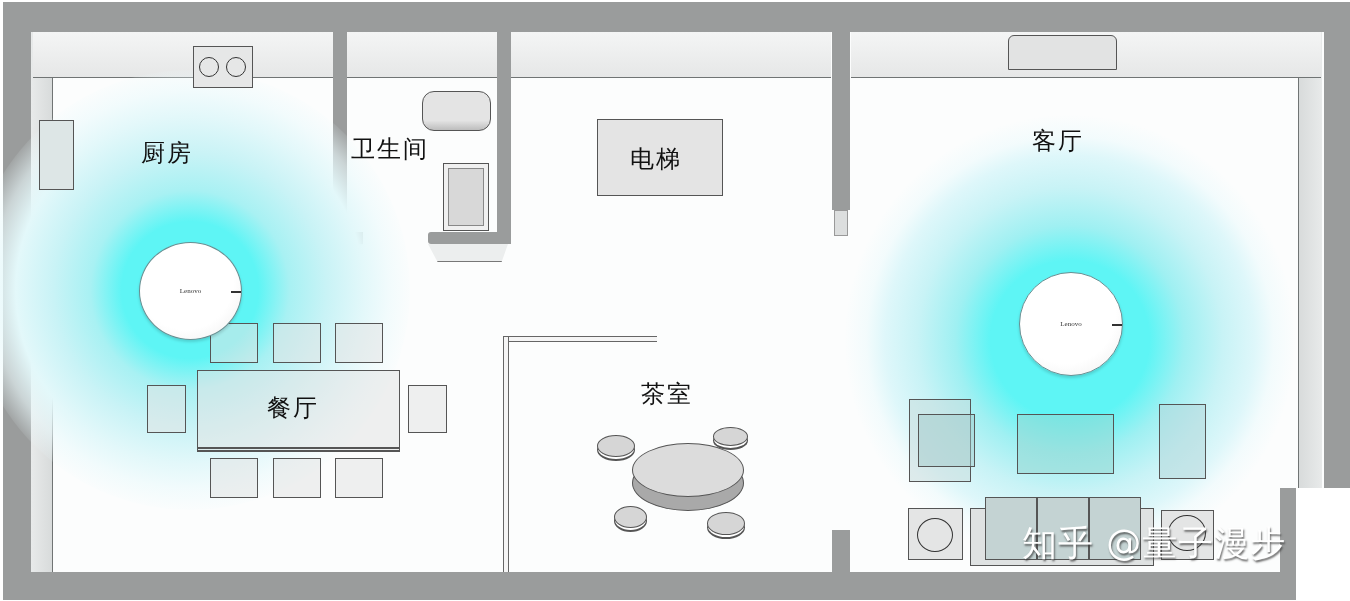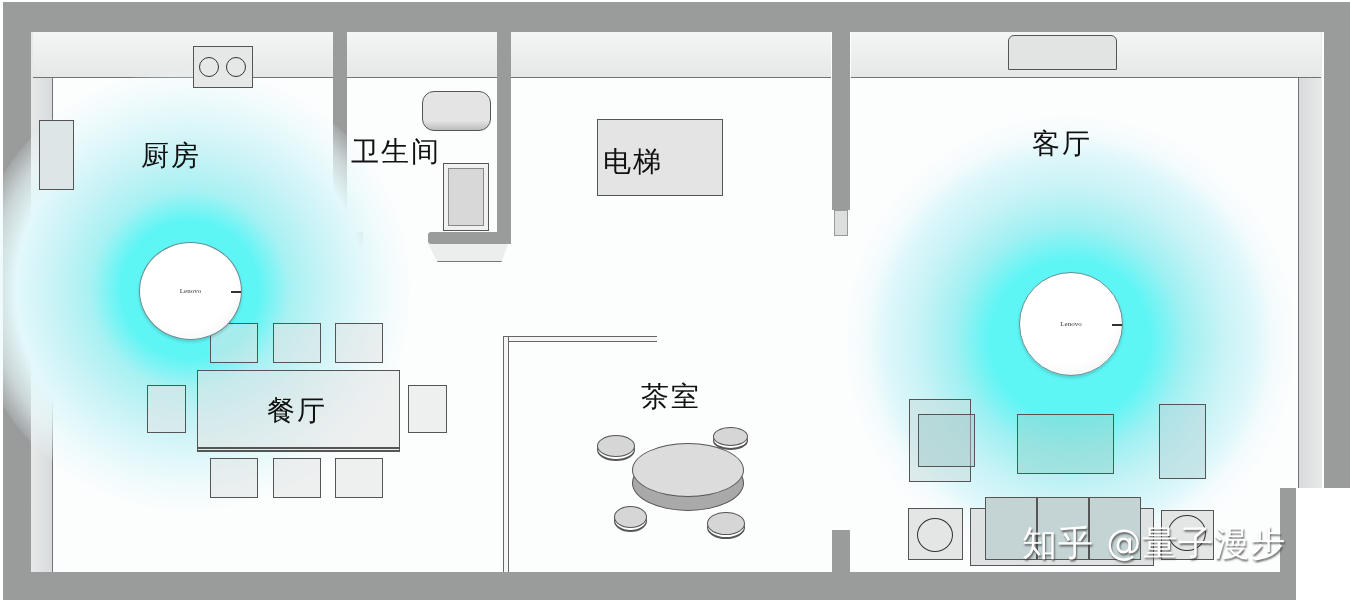--- a/index.html
+++ b/index.html
@@ -1,21 +1,21 @@
 <!DOCTYPE html>
 <html><head>
 <meta charset="utf-8">
 <style>
   html,body{margin:0;padding:0;background:#fff;}
   body{width:1350px;height:601px;position:relative;overflow:hidden;font-family:"DejaVu Sans","Liberation Sans",sans-serif;}
   .abs{position:absolute;box-sizing:border-box;}
   .wall{background:#9a9c9c;}
   .floor{background:#fcfdfd;}
   .ledge{background:linear-gradient(#f4f5f5,#e6e7e7);border-bottom:1.5px solid #707474;}
-  .label{position:absolute;font-size:28px;color:#111;letter-spacing:2px;white-space:nowrap;}
+  .label{position:absolute;font-size:24px;color:#111;letter-spacing:2px;white-space:nowrap;}
   .glow{position:absolute;border-radius:50%;pointer-events:none;}
   .furn{position:absolute;box-sizing:border-box;border:1.5px solid #555;background:rgba(225,228,228,0.55);}
   .router{position:absolute;border-radius:50%;background:radial-gradient(circle at 45% 40%,#ffffff 60%,#ececec 100%);border:1px solid #6a8f92;box-shadow:0 2px 3px rgba(0,0,0,0.15);}
   .router .brand{position:absolute;left:0;right:0;top:46%;text-align:center;font-size:7px;color:#333;font-family:Liberation Serif, serif;}
   .router .led{position:absolute;right:0;top:50%;width:10px;height:2px;background:#333;}
   .stool{position:absolute;border-radius:50%;background:#d6d6d6;border:1.5px solid #555;box-shadow:0 3px 0 -1px #fff,0 4px 0 0 #555;}
   .watermark{position:absolute;font-size:35px;color:#fff;text-shadow:1px 2px 2px rgba(60,60,60,0.75);white-space:nowrap;letter-spacing:1px;}
 </style>
 </head>
 <body>
@@ -106,18 +106,18 @@
   <span class="brand">Lenovo</span>
   <span class="led"></span>
 </div>
 <div class="router" style="left:1019px;top:272px;width:102px;height:102px;">
   <span class="brand">Lenovo</span>
   <span class="led"></span>
 </div>
 
 <div class="label" style="left:141px;top:137px;">厨房</div>
 <div class="label" style="left:351px;top:133px;">卫生间</div>
-<div class="label" style="left:603px;top:143px;">电梯</div>
+<div class="label" style="left:630px;top:143px;">电梯</div>
 <div class="label" style="left:1032px;top:125px;">客厅</div>
 <div class="label" style="left:267px;top:392px;">餐厅</div>
 <div class="label" style="left:641px;top:378px;text-align:center;">茶室</div>
 
 <div class="watermark" style="left:1022px;top:520px;">知乎 @量子漫步</div>
 
 </body></html>

